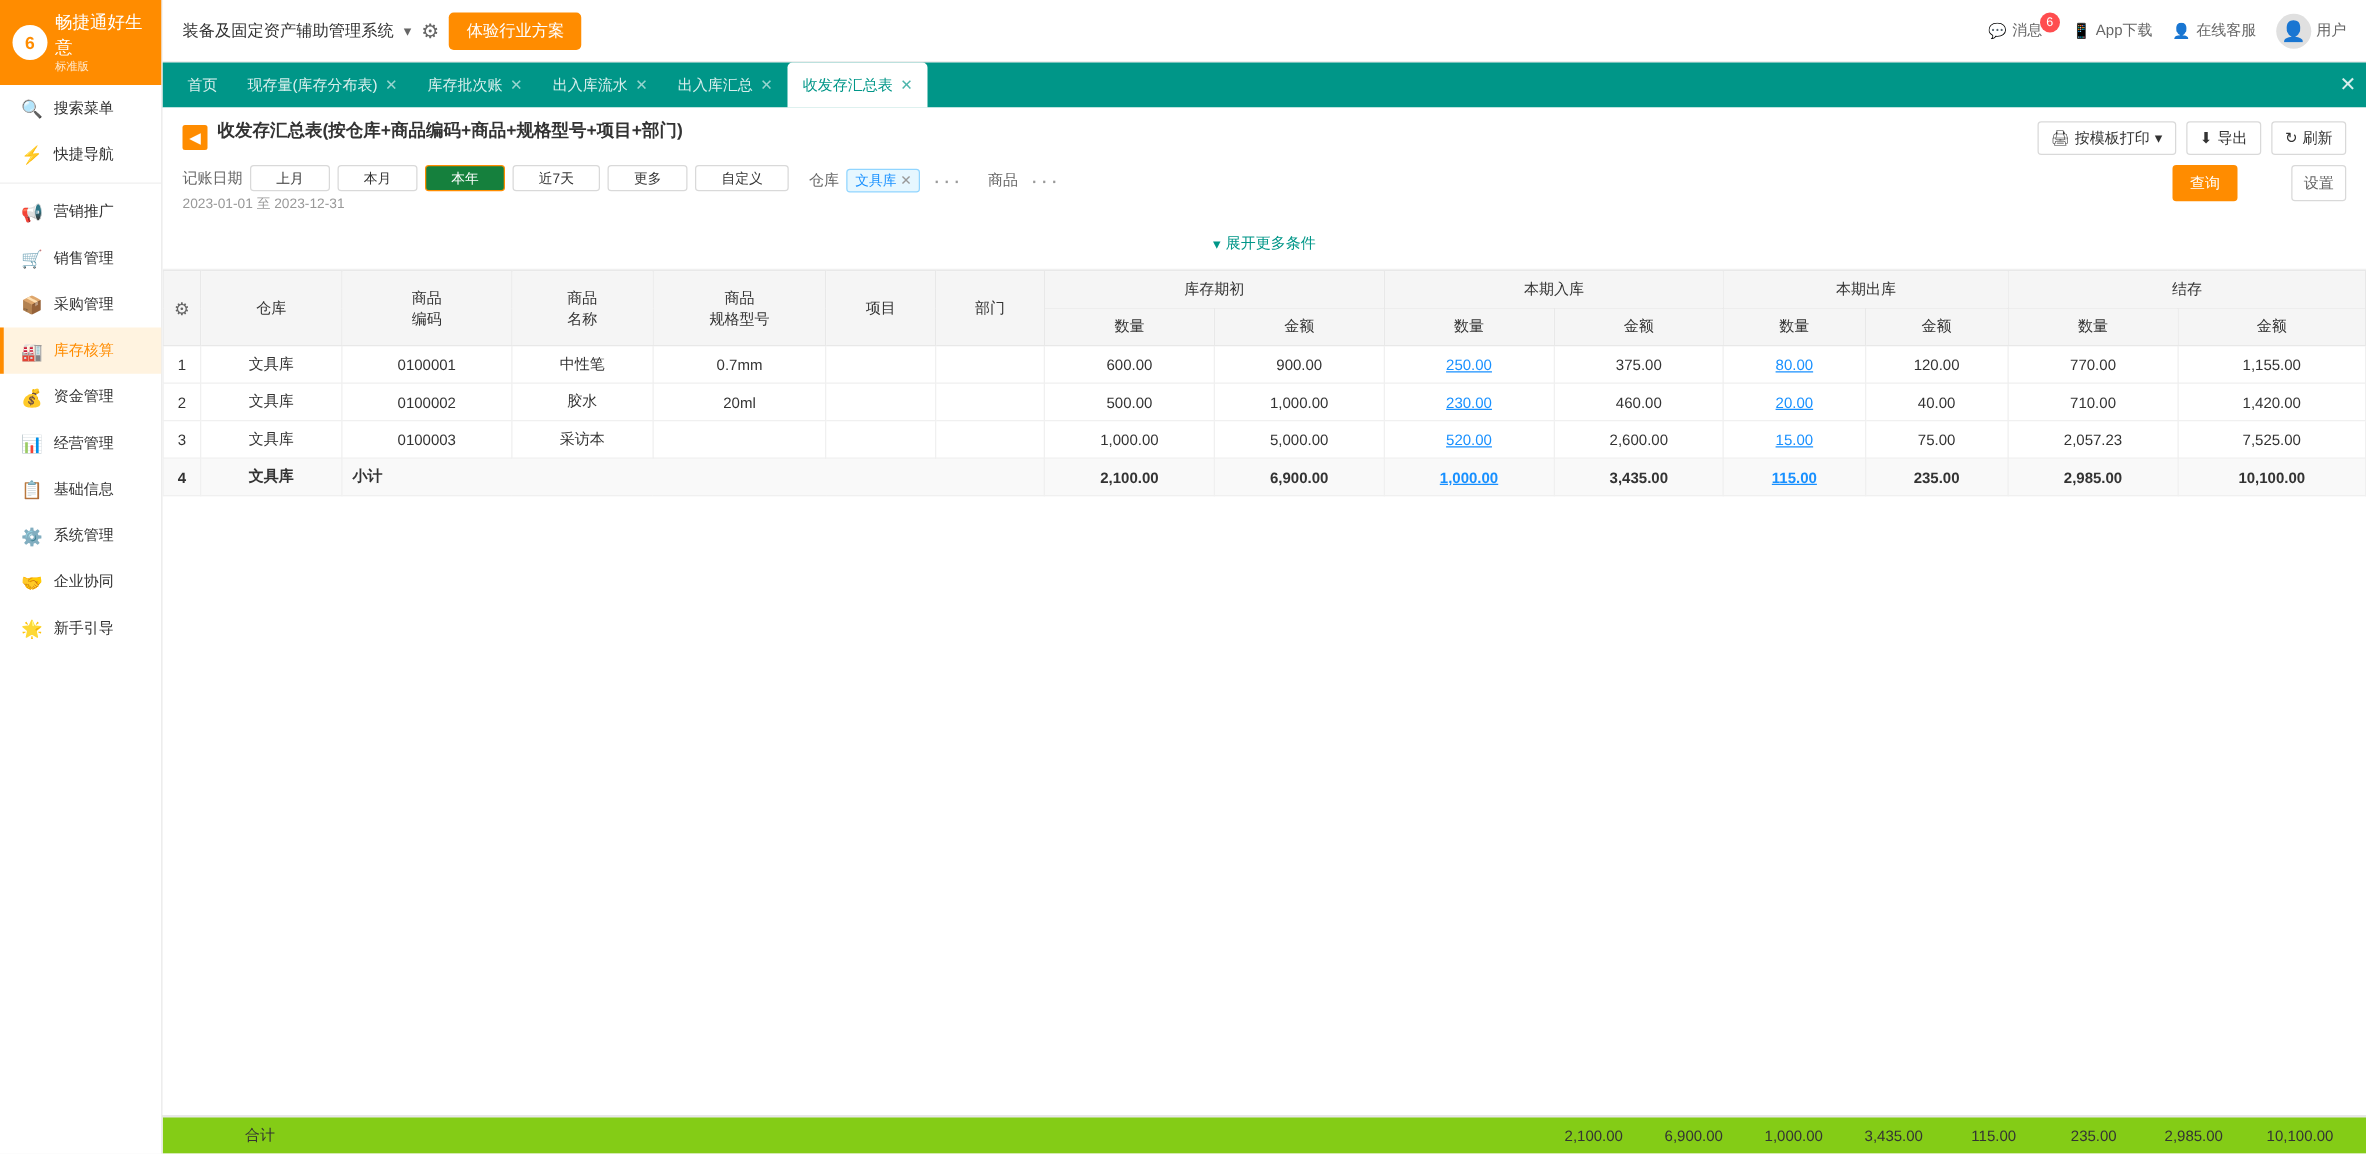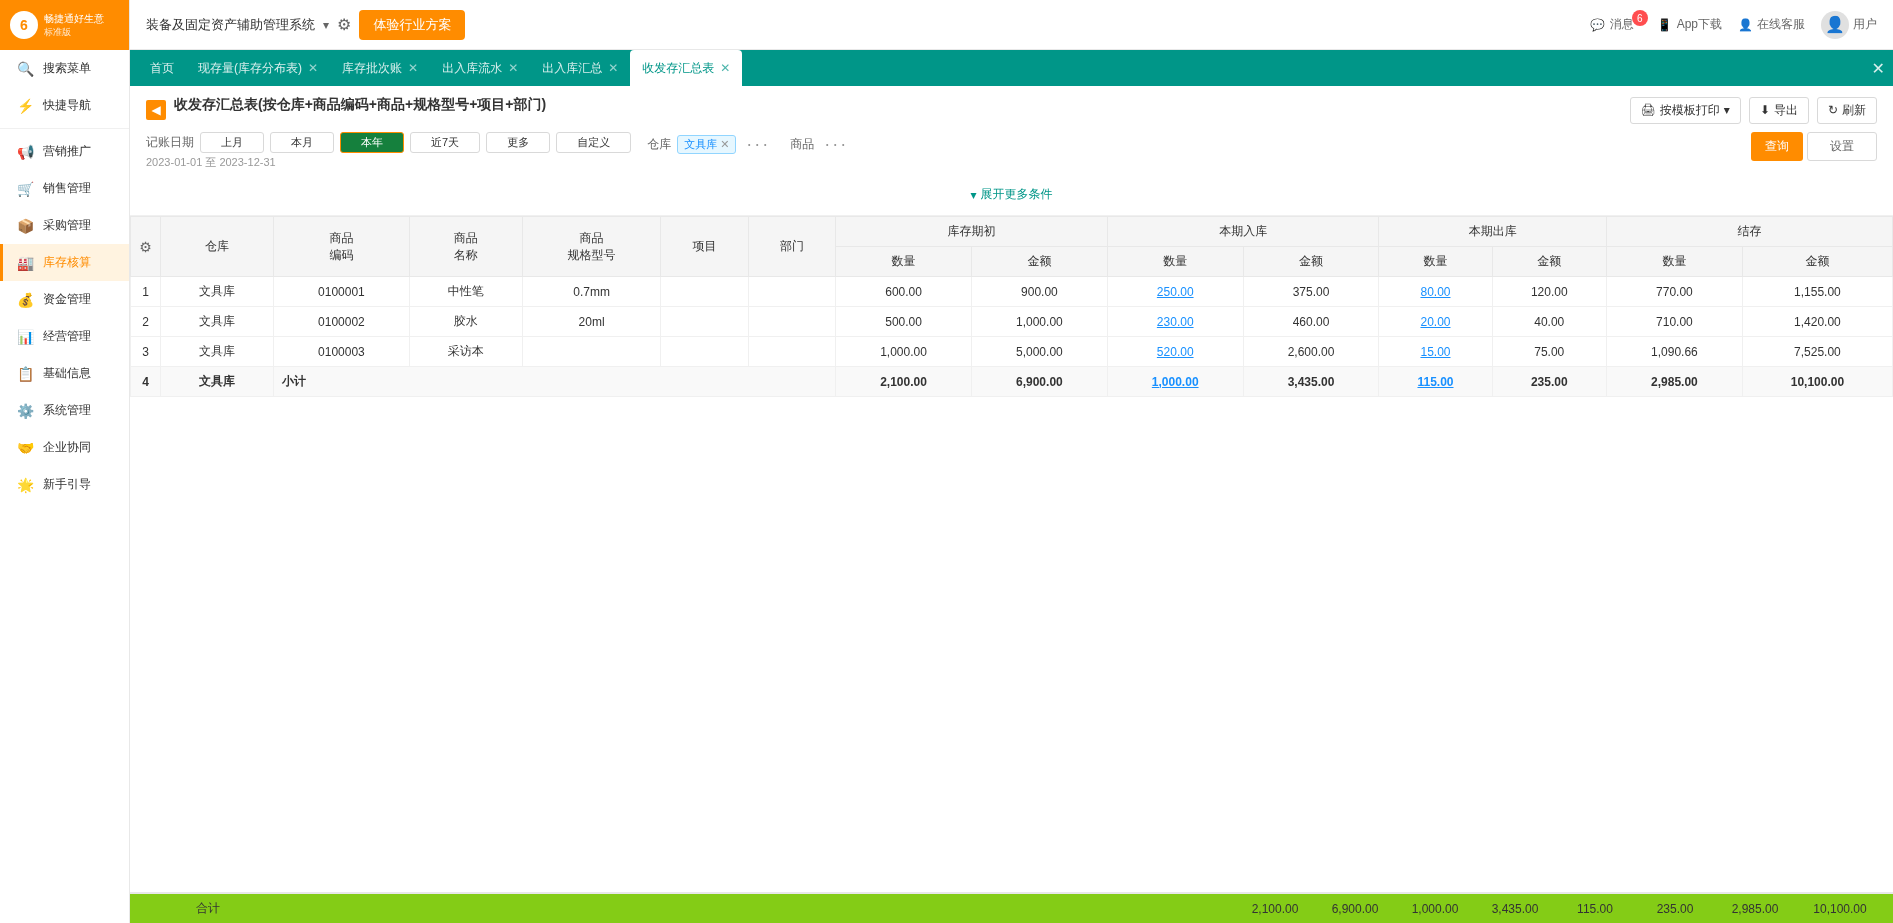--- a/index.html
+++ b/index.html
@@ -2,21 +2,21 @@
 <html><head>
   <meta charset="utf-8">
   <style>
     * { box-sizing: border-box; margin: 0; padding: 0; }
     body { font-family: 'Microsoft YaHei', Arial, sans-serif; font-size: 12px; background: #f5f5f5; display: flex; height: 923px; overflow: hidden; }
 
     
     .sidebar { width: 130px; background: #fff; border-right: 1px solid #e8e8e8; display: flex; flex-direction: column; flex-shrink: 0; }
     .sidebar-logo { background: #ff8c00; color: #fff; padding: 8px 10px; display: flex; align-items: center; gap: 6px; min-height: 50px; }
     .sidebar-logo-icon { width: 28px; height: 28px; background: #fff; border-radius: 50%; display: flex; align-items: center; justify-content: center; color: #ff8c00; font-weight: bold; font-size: 14px; flex-shrink: 0; }
-    .sidebar-logo-text { font-size: 10px; color: #fff; line-height: 1.4; }
+    .sidebar-logo-text { font-size: 14px; color: #fff; line-height: 1.4; }
     .sidebar-logo-sub { font-size: 9px; color: rgba(255,255,255,0.8); }
     .sidebar-item { display: flex; align-items: center; gap: 8px; padding: 10px 14px; cursor: pointer; color: #333; font-size: 12px; border-left: 3px solid transparent; }
     .sidebar-item.active { background: #fff3e0; color: #ff8c00; border-left-color: #ff8c00; }
     .sidebar-item-icon { font-size: 14px; width: 18px; text-align: center; }
     .sidebar-divider { height: 1px; background: #f0f0f0; margin: 4px 0; }
 
     
     .main { flex: 1; display: flex; flex-direction: column; overflow: hidden; }
 
     
@@ -41,21 +41,21 @@
     .page-content { flex: 1; display: flex; flex-direction: column; overflow: hidden; background: #fff; }
     .page-title { font-size: 14px; font-weight: bold; color: #333; margin-bottom: 10px; }
     .date-btn { padding: 2px 20px; border: 1px solid #d9d9d9; border-radius: 3px; cursor: pointer; background: #fff; font-size: 11px; color: #333; }
     .date-btn.active { background: #15803d; color: #fff; border-color: #ff8c00; }
     .date-range { font-size: 11px; color: #999; margin-top: 2px; }
     .warehouse-tag { background: #e6f7ff; border: 1px solid #91d5ff; color: #1890ff; padding: 1px 6px; border-radius: 3px; font-size: 11px; display: flex; align-items: center; gap: 3px; }
     .warehouse-tag-close { cursor: pointer; color: #999; }
     .filter-more { color: #999; cursor: pointer; font-size: 18px; letter-spacing: 2px; margin: 0 4px; }
     .expand-more-btn { display: flex; align-items: center; gap: 4px; color: #009688; cursor: pointer; font-size: 12px; padding: 4px 8px; margin: 4px auto; border: none; background: transparent; }
     .btn-query { background: #ff8c00; color: #fff; border: none; padding: 5px 14px; border-radius: 3px; cursor: pointer; font-size: 12px; }
-    .btn-setting { background: #fff; color: #666; border: 1px solid #d9d9d9; padding: 5px 22px; border-radius: 3px; cursor: pointer; font-size: 12px; }
+    .btn-setting { background: #fff; color: #666; border: 1px solid #d9d9d9; padding: 5px 9px; border-radius: 3px; cursor: pointer; font-size: 12px; margin-left: 39px; }
     .action-btn { display: flex; align-items: center; gap: 4px; padding: 4px 10px; border: 1px solid #d9d9d9; border-radius: 3px; cursor: pointer; background: #fff; font-size: 12px; color: #333; }
 
     
     .table-container { flex: 1; overflow: auto; padding: 0; position: relative; }
     table { width: 100%; border-collapse: collapse; font-size: 12px; }
     thead th { background: #f5f5f5; border: 1px solid #e8e8e8; padding: 6px 8px; text-align: center; font-weight: 500; color: #333; white-space: nowrap; position: sticky; top: 0; z-index: 2; }
     tbody td { border: 1px solid #f0f0f0; padding: 6px 8px; text-align: center; color: #333; white-space: nowrap; }
     tbody tr.subtotal td { background: #f9f9f9; font-weight: bold; }
     .link-num { color: #1890ff; text-decoration: underline; cursor: pointer; }
     .settings-icon { color: #666; cursor: pointer; font-size: 14px; }
@@ -328,21 +328,21 @@
     <td>采访本</td>
     <td></td>
     <td></td>
     <td></td>
     <td>1,000.00</td>
     <td>5,000.00</td>
     <td><span class="link-num">520.00</span></td>
     <td>2,600.00</td>
     <td><span class="link-num">15.00</span></td>
     <td>75.00</td>
-    <td>1,090.66</td>
+    <td>2,057.23</td>
     <td>7,525.00</td>
   </tr>
             <tr class="subtotal">
   <td>4</td>
   <td>文具库</td>
   <td colspan="5" style="text-align:left;padding-left:8px;">小计</td>
   <td>2,100.00</td>
   <td>6,900.00</td>
   <td><span class="link-num">1,000.00</span></td>
   <td>3,435.00</td>

